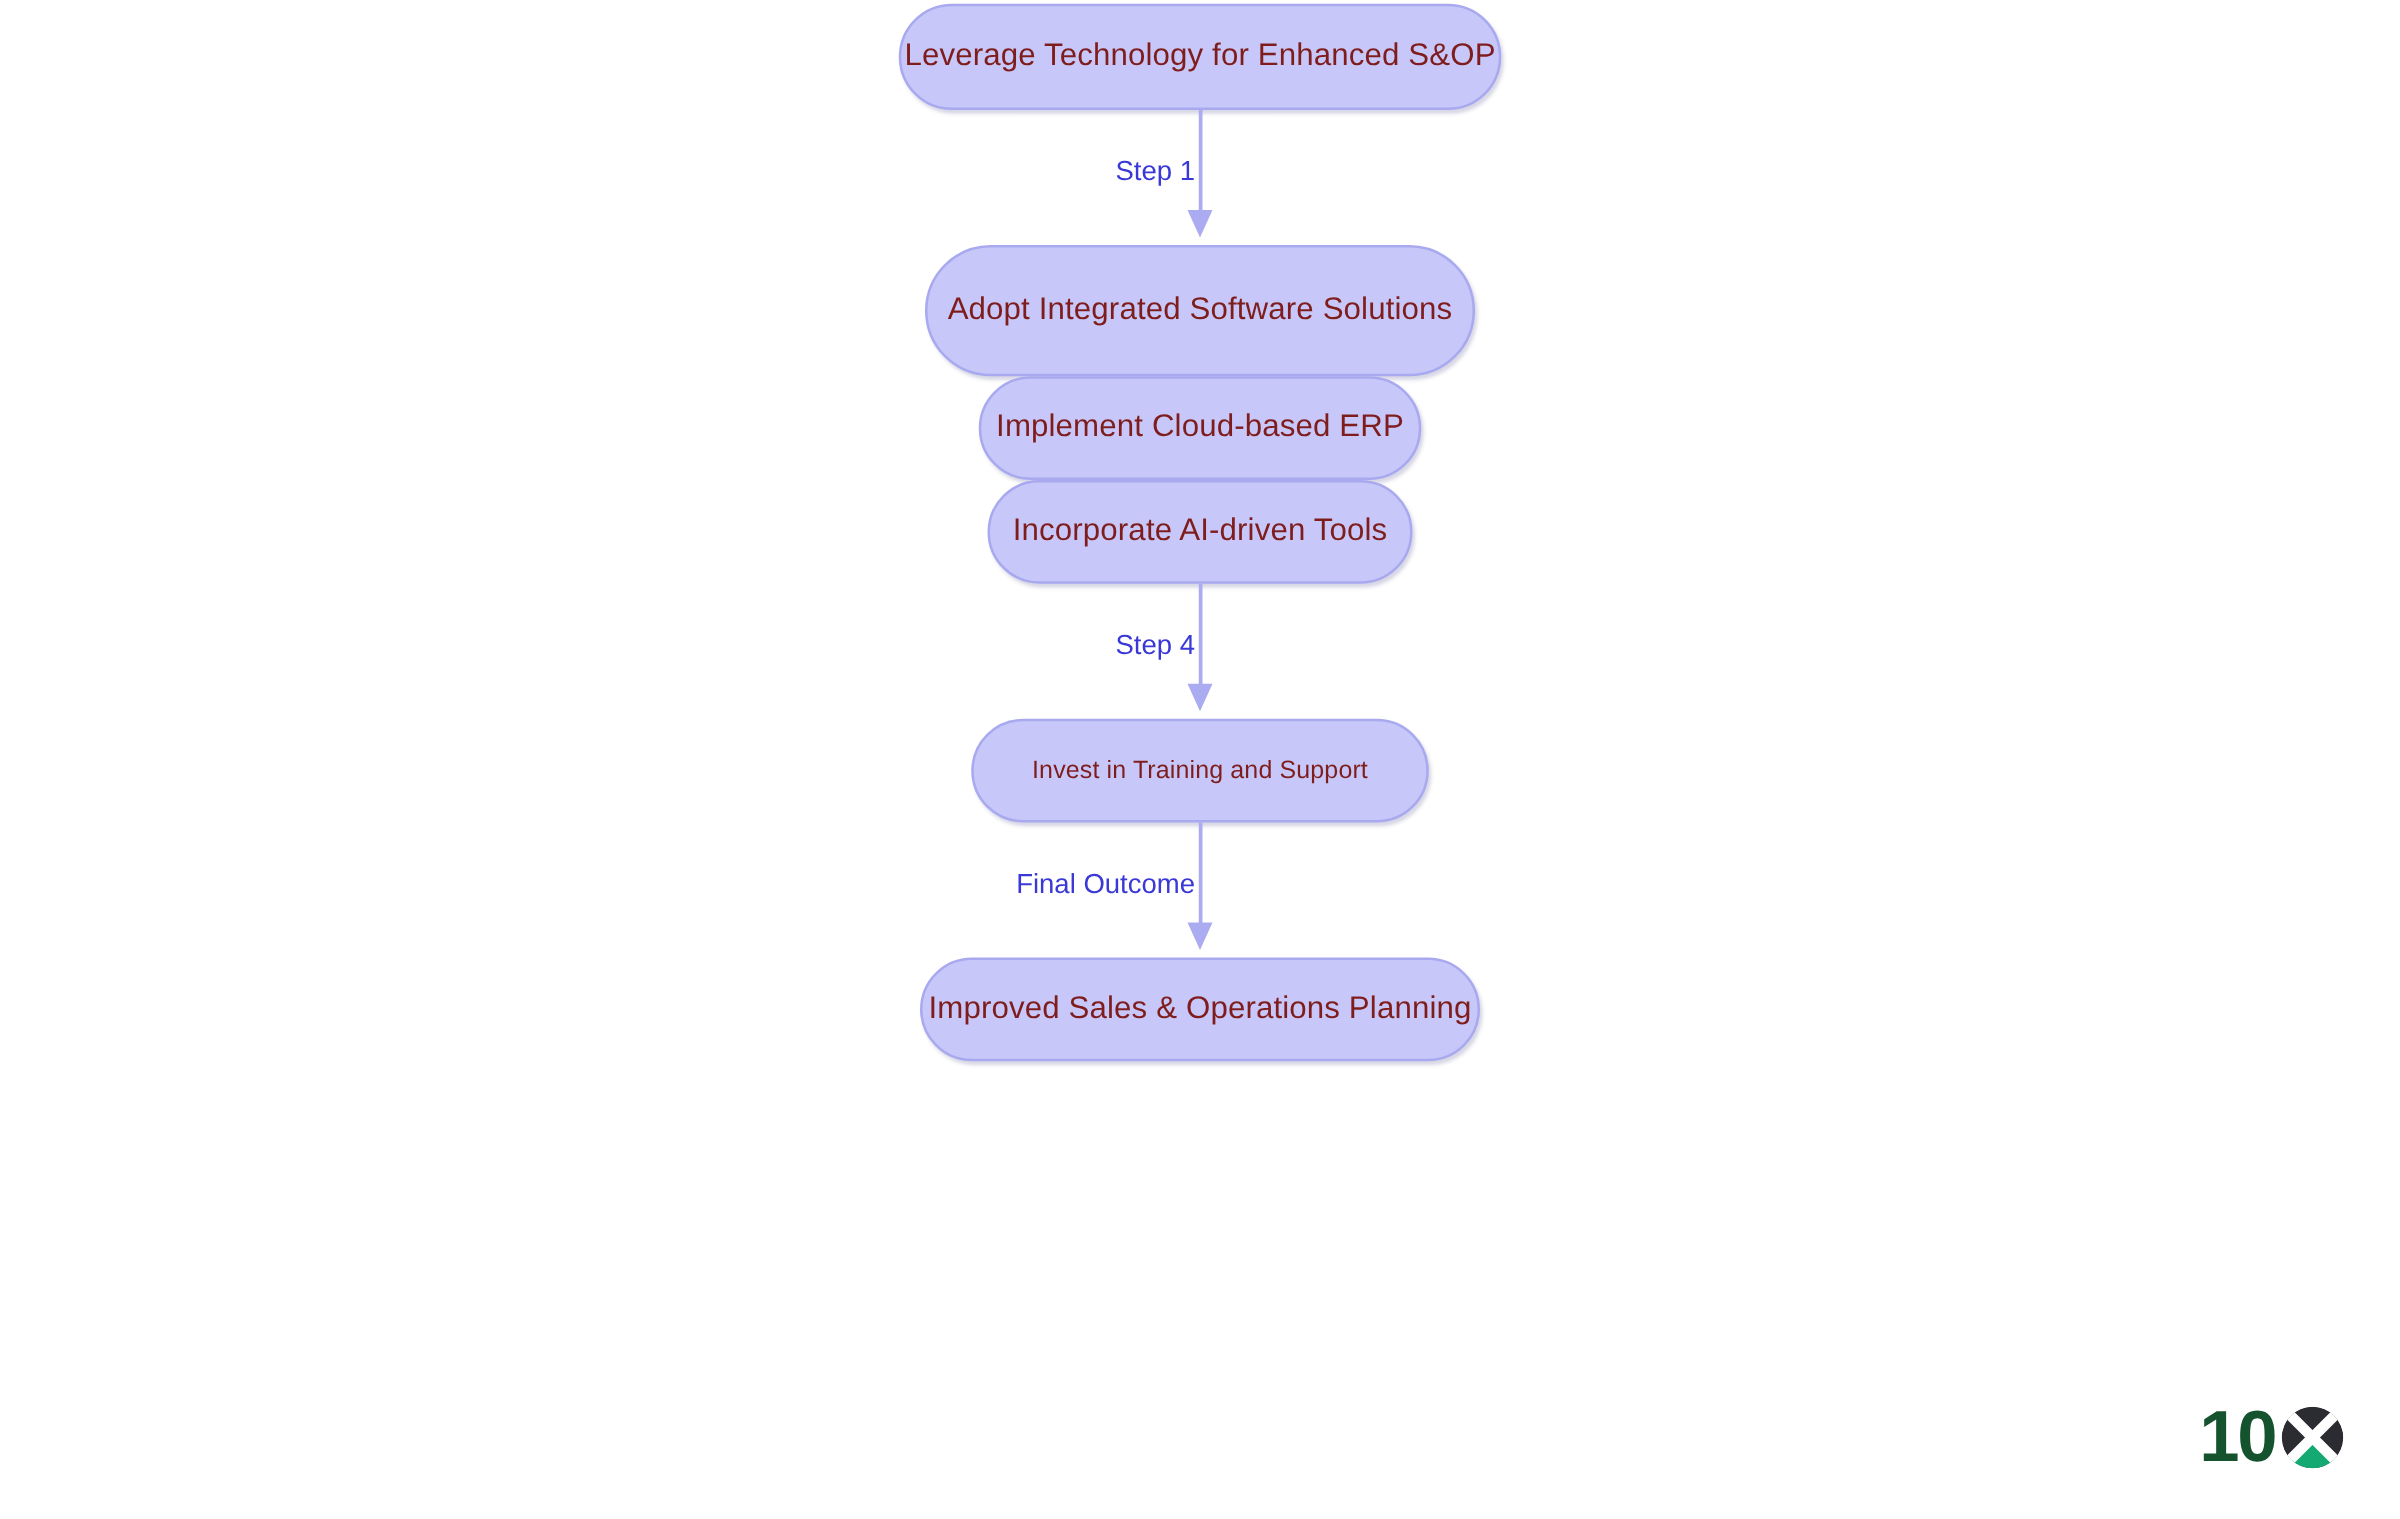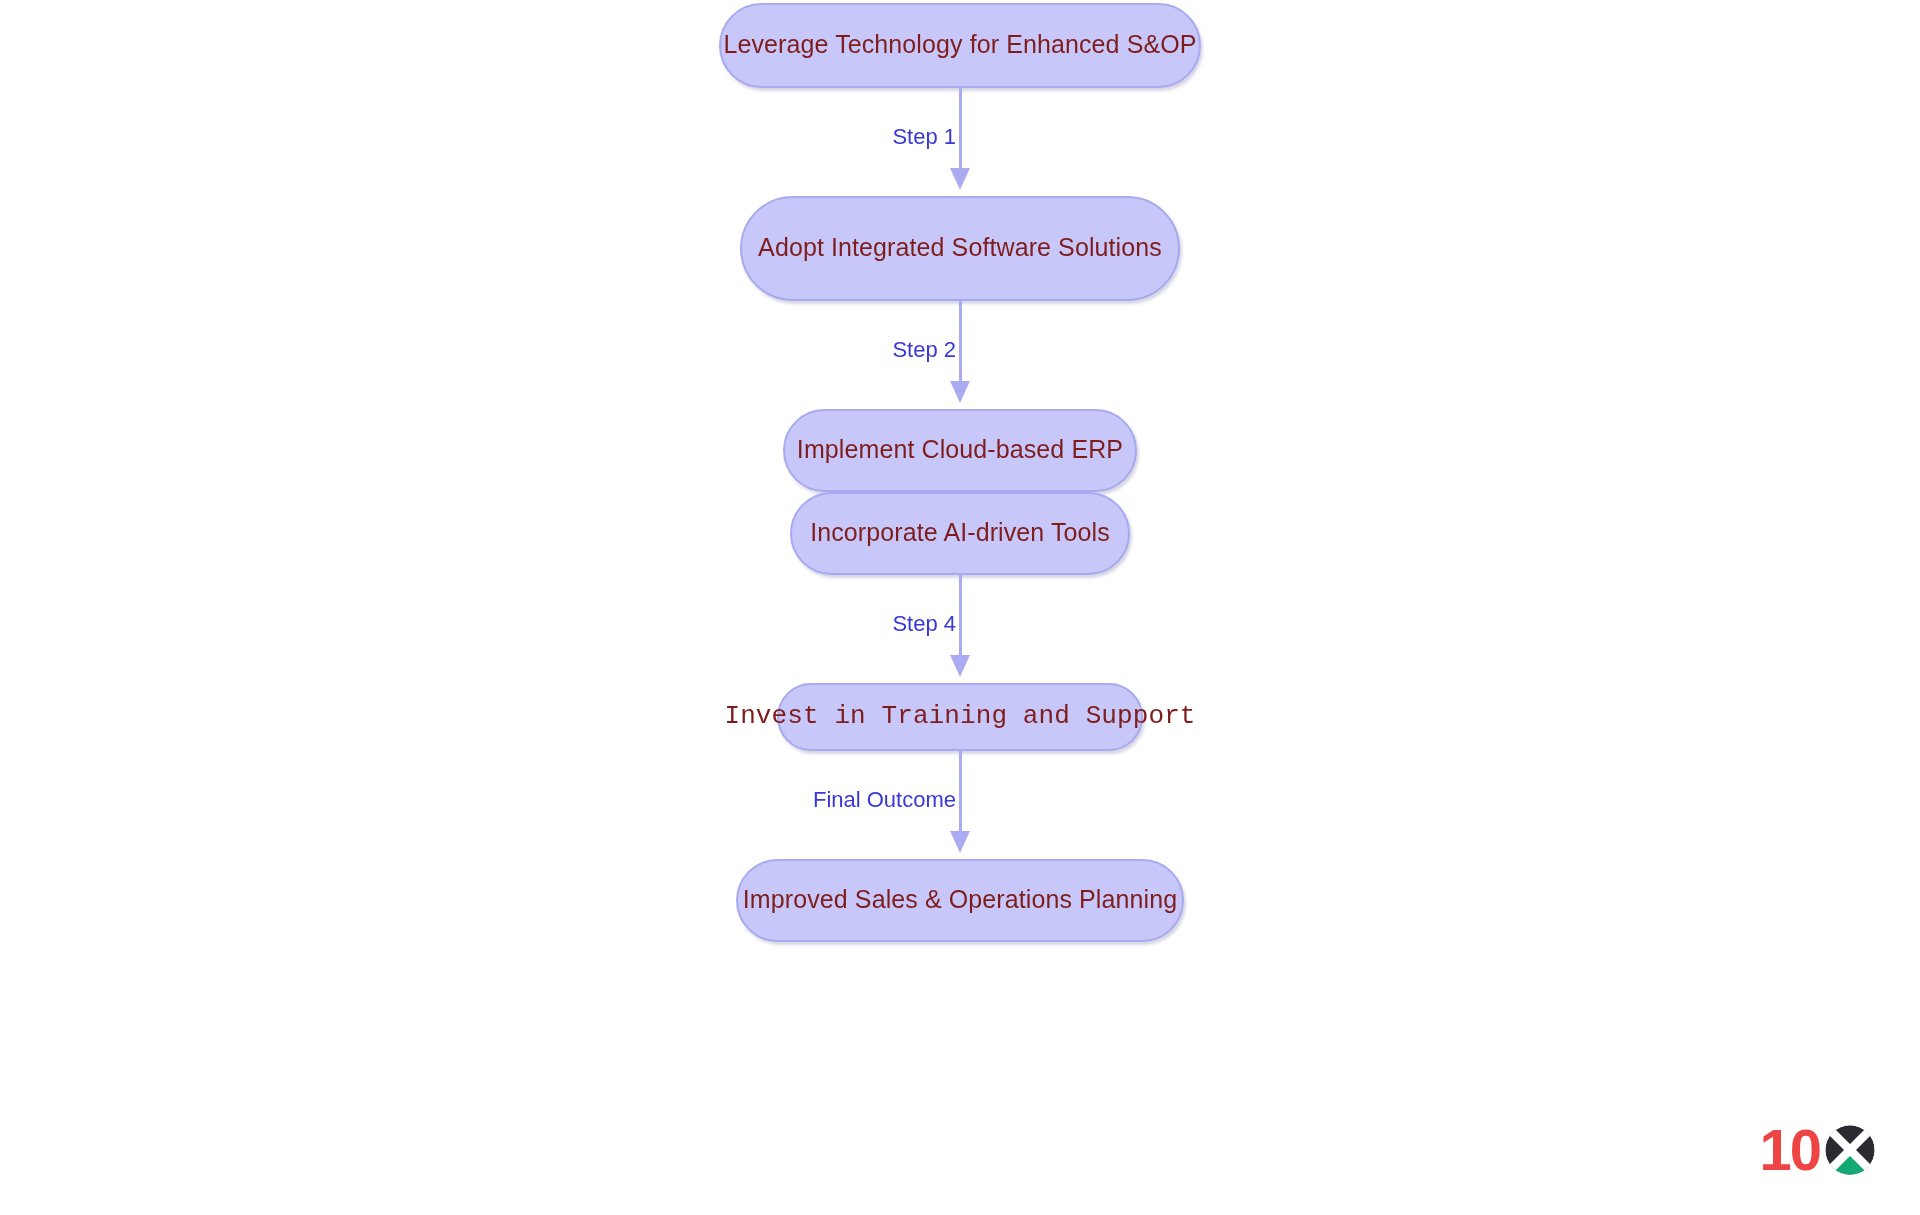--- a/index.html
+++ b/index.html
@@ -51,21 +51,21 @@
   .node-label {
     display: block;
     line-height: 1;
     padding-bottom: 2px;
   }
 
   .node.n0 { width: 482px; height: 85px; font-size: 25px; }
   .node.n1 { width: 440px; height: 105px; font-size: 25px; }
   .node.n2 { width: 354px; height: 83px; font-size: 25px; }
   .node.n3 { width: 340px; height: 83px; font-size: 25px; }
-  .node.n4 { width: 366px; height: 68px; font-size: 26px; font-family: Liberation Mono, monospace; }
+  .node.n4 { width: 366px; height: 83px; font-size: 20px; }
   .node.n5 { width: 448px; height: 83px; font-size: 25px; }
 
   
   .connector {
     position: relative;
     width: 400px;
     height: 108px;
     display: block;
   }
   .conn-line {
@@ -105,21 +105,21 @@
     bottom: 36px;
     display: flex;
     align-items: center;
     gap: 2px;
   }
   #brand-logo .logo-one {
     font-family: "Liberation Sans", sans-serif;
     font-weight: bold;
     font-size: 58px;
     line-height: 1;
-    color: #ef4444;
+    color: #14532d;
     letter-spacing: -2px;
   }
   #brand-logo .logo-mark {
     display: block;
   }
 </style>
 </head>
 <body>
 
 <div id="flow-canvas">
@@ -132,25 +132,20 @@
     <div class="connector">
       <div class="conn-line"></div>
       <div class="conn-head"></div>
       <div class="conn-label">Step 1</div>
     </div>
 
     <div class="node n1">
       <span class="node-label">Adopt Integrated Software Solutions</span>
     </div>
 
-    <div class="connector">
-      <div class="conn-line"></div>
-      <div class="conn-head"></div>
-      <div class="conn-label">Step 2</div>
-    </div>
 
     <div class="node n2">
       <span class="node-label">Implement Cloud-based ERP</span>
     </div>
 
 
     <div class="node n3">
       <span class="node-label">Incorporate AI-driven Tools</span>
     </div>
 

